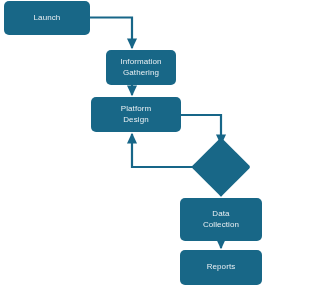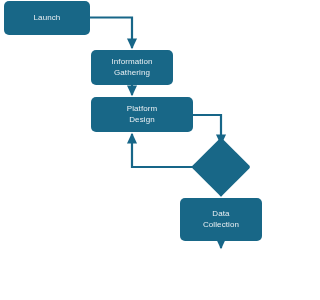--- a/index.html
+++ b/index.html
@@ -35,22 +35,22 @@
     line-height: 10.5px;
     letter-spacing: 0.1px;
     font-weight: 400;
     border-radius: 5px;
     background: #186787;
     padding: 1px 4px;
     z-index: 2;
     white-space: pre-line;
   }
   .node-launch      { left: 4px;   top: 1px;   width: 86px; height: 34px; }
-  .node-info        { left: 91px;  top: 50px;  width: 82px; height: 35px; }
-  .node-platform    { left: 91px;  top: 97px;  width: 102px; height: 35px; }
+  .node-info        { left: 106px;  top: 50px;  width: 70px; height: 35px; }
+  .node-platform    { left: 91px;  top: 97px;  width: 90px; height: 35px; }
   .node-data        { left: 180px; top: 198px; width: 82px; height: 43px; }
   .node-reports     { left: 180px; top: 250px; width: 82px; height: 35px; }
 
   .diamond-wrap {
     position: absolute;
     left: 200px;
     top: 146px;
     width: 42px;
     height: 42px;
     z-index: 2;
@@ -108,14 +108,15 @@
   <div class="node node-platform">Platform
 Design</div>
 
   <div class="diamond-wrap">
     <div class="diamond-shape"></div>
   </div>
 
   <div class="node node-data">Data
 Collection</div>
 
+  <div class="node node-reports">Reports</div>
 
 </div>
 
 </body></html>

